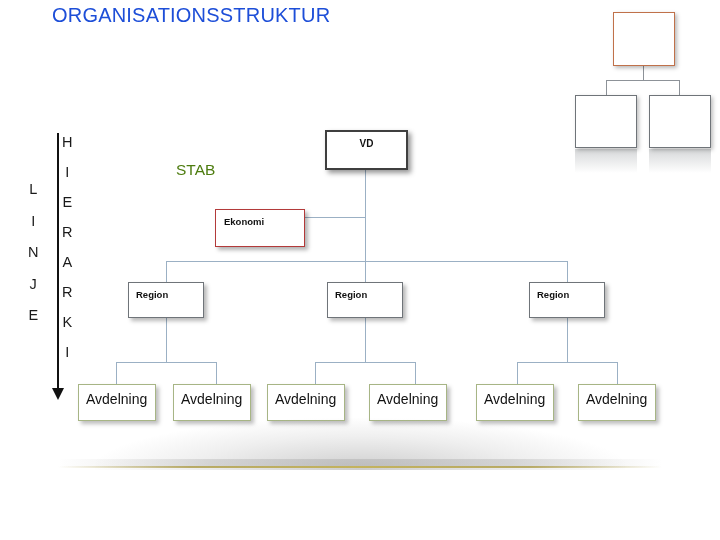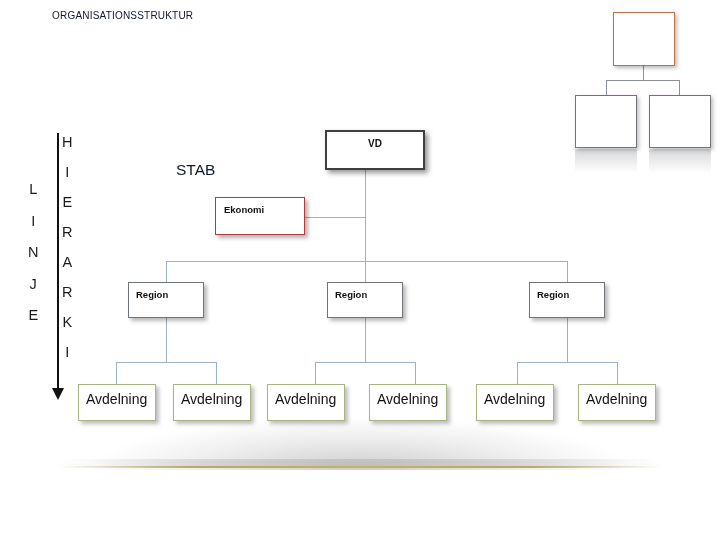--- a/index.html
+++ b/index.html
@@ -16,24 +16,24 @@
     width: 720px;
     height: 540px;
     overflow: hidden;
     background: #ffffff;
   }
 
   
   .kicker {
     position: absolute;
     left: 52px;
-    top: 10px;
-    font-size: 10px;
+    top: 4px;
+    font-size: 20px;
     letter-spacing: 0.2px;
-    color: #0f172a;
+    color: #1d4ed8;
     white-space: nowrap;
   }
   .maintitle {
     position: absolute;
     left: 52px;
     top: 70px;
     font-size: 30px;
     color: #111111;
     white-space: nowrap;
     letter-spacing: 0.2px;
@@ -95,21 +95,21 @@
   .vcol span { display: block; }
   #linje { left: 28px; top: 182px; }
   #linje span { margin-bottom: 17px; }
   #hierarki { left: 62px; top: 135px; }
   #hierarki span { margin-bottom: 15.5px; }
 
   .stab {
     position: absolute;
     left: 176px; top: 161px;
     font-size: 15.5px;
-    color: #0f172a;
+    color: #4d7c0f;
   }
 
   
   .ln { position: absolute; background: #9bb0c4; }
 
   
   .box {
     position: absolute;
     box-sizing: border-box;
     background: #ffffff;
@@ -221,25 +221,25 @@
   <div class="ln" style="left:365px; top:318px; width:1px; height:44px;"></div>
   <div class="ln" style="left:315px; top:362px; width:101px; height:1px;"></div>
   <div class="ln" style="left:315px; top:362px; width:1px; height:22px;"></div>
   <div class="ln" style="left:415px; top:362px; width:1px; height:22px;"></div>
 
   <div class="ln" style="left:567px; top:318px; width:1px; height:44px;"></div>
   <div class="ln" style="left:517px; top:362px; width:101px; height:1px;"></div>
   <div class="ln" style="left:517px; top:362px; width:1px; height:22px;"></div>
   <div class="ln" style="left:617px; top:362px; width:1px; height:22px;"></div>
 
-  <div class="box box-vd" style="left:325px; top:130px; width:100px; height:40px;">
+  <div class="box box-vd" style="left:325px; top:130px; width:83px; height:40px;">
     <span class="lbl" style="left:0; right:0; top:6px; text-align:center;">VD</span>
   </div>
 
-  <div class="box box-red" style="left:215px; top:197px; width:90px; height:38px;">
+  <div class="box box-red" style="left:215px; top:209px; width:90px; height:38px;">
     <span class="lbl" style="left:8px; top:6px;">Ekonomi</span>
   </div>
 
   <div class="box box-gray" style="left:128px; top:282px; width:76px; height:36px;">
     <span class="lbl" style="left:7px; top:6px;">Region</span>
   </div>
   <div class="box box-gray" style="left:327px; top:282px; width:76px; height:36px;">
     <span class="lbl" style="left:7px; top:6px;">Region</span>
   </div>
   <div class="box box-gray" style="left:529px; top:282px; width:76px; height:36px;">

